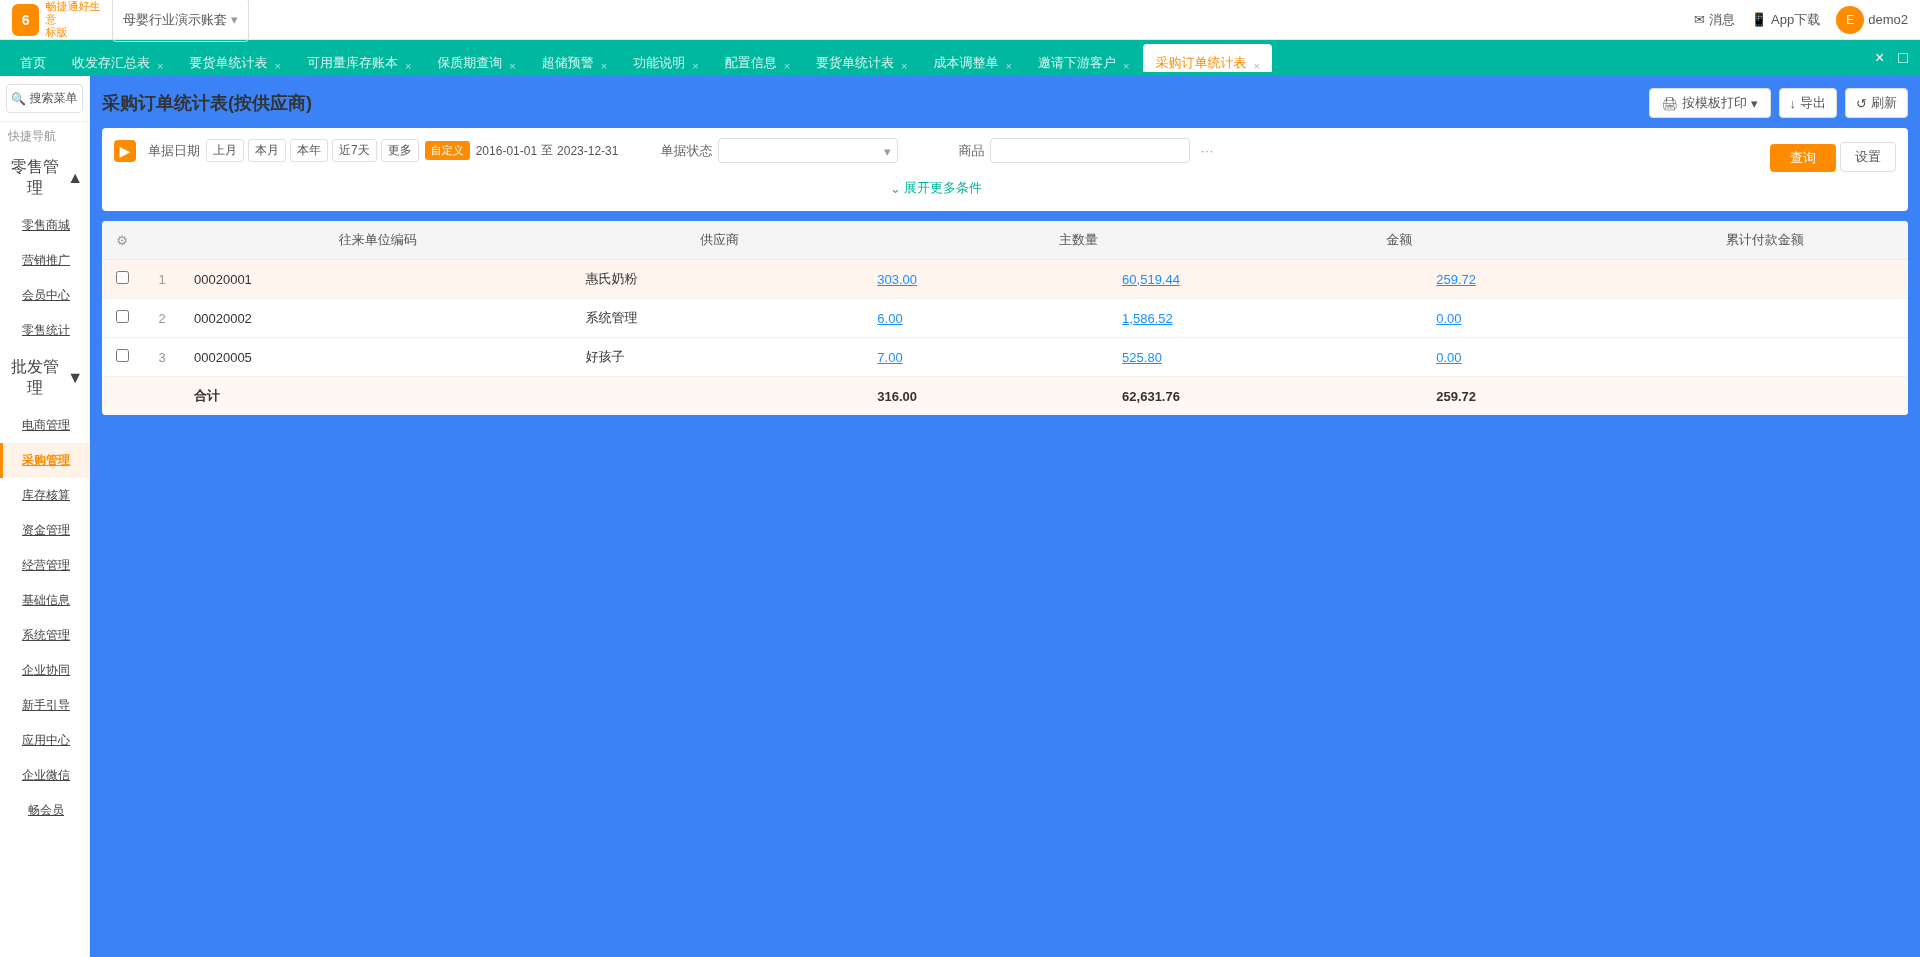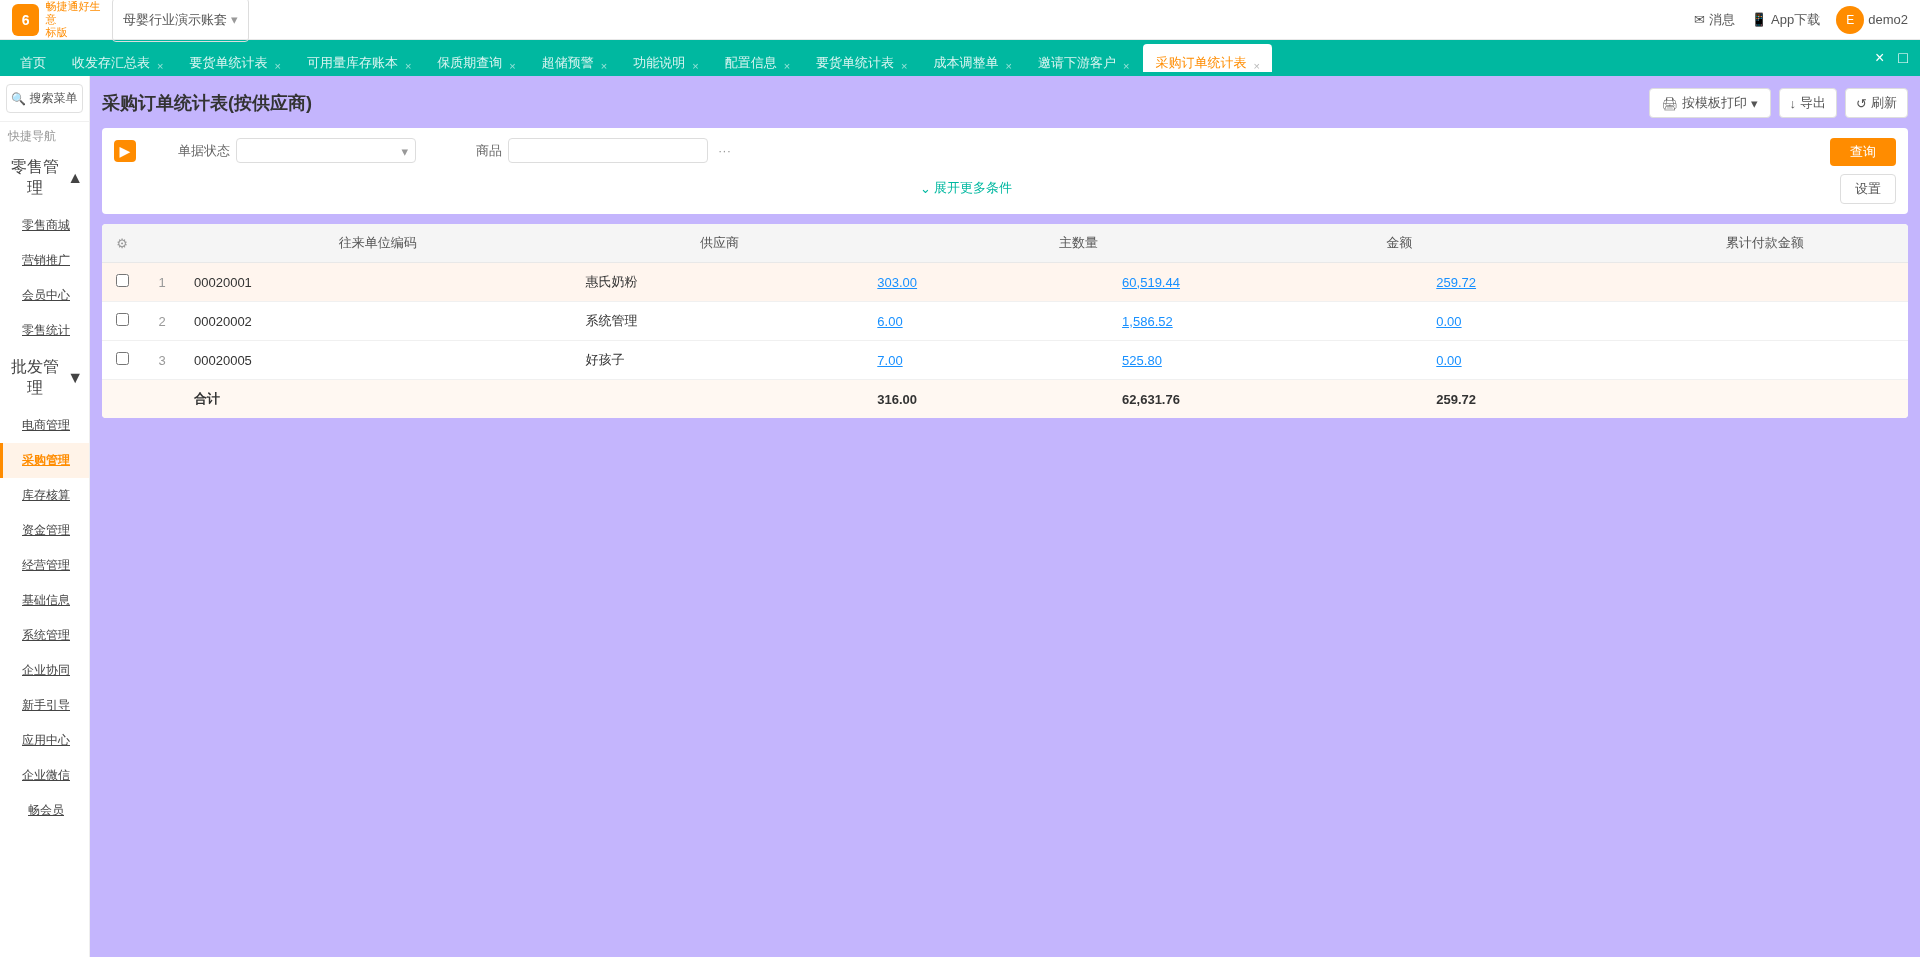--- a/index.html
+++ b/index.html
@@ -31,21 +31,21 @@
     
     .sidebar { width: 90px; background: #fff; border-right: 1px solid #eee; display: flex; flex-direction: column; overflow-y: auto; }
     .sidebar-search { padding: 8px 6px; border-bottom: 1px solid #f0f0f0; }
     .sidebar-search-btn { width: 100%; padding: 5px 0; background: none; border: 1px solid #e0e0e0; border-radius: 4px; cursor: pointer; font-size: 12px; color: #555; display: flex; align-items: center; justify-content: center; gap: 3px; }
     .sidebar-nav-label { padding: 6px 8px 3px; font-size: 12px; color: #999; display: flex; align-items: center; justify-content: space-between; }
     .sidebar-item { padding: 9px 6px; text-align: center; cursor: pointer; font-size: 12px; color: #444; border-left: 3px solid transparent; text-decoration: underline; }
     .sidebar-item.active { background: #fff3e8; color: #ff8c00; border-left-color: #ff8c00; font-weight: bold; }
     .sidebar-group-header { padding: 9px 6px; text-align: center; cursor: pointer; font-size: 16px; color: #444; display: flex; align-items: center; justify-content: center; gap: 3px; }
 
     
-    .content-area { flex: 1; background: #c4b5fd; padding: 12px; overflow-y: auto; }
+    .content-area { flex: 1; background: #3b82f6; padding: 12px; overflow-y: auto; }
     .page-header { display: flex; align-items: center; justify-content: space-between; margin-bottom: 10px; }
     .page-title { font-size: 18px; color: #333; font-weight: bold; }
     .header-actions { display: flex; align-items: center; gap: 8px; }
     .btn-print { padding: 5px 12px; border: 1px solid #ddd; border-radius: 4px; background: #fff; cursor: pointer; font-size: 13px; color: #555; display: flex; align-items: center; gap: 4px; }
     .btn-export { padding: 5px 10px; border: 1px solid #ddd; border-radius: 4px; background: #fff; cursor: pointer; font-size: 13px; color: #555; display: flex; align-items: center; gap: 4px; }
     .btn-refresh { padding: 5px 10px; border: 1px solid #ddd; border-radius: 4px; background: #fff; cursor: pointer; font-size: 13px; color: #555; display: flex; align-items: center; gap: 4px; }
 
     
     .filter-bar { background: #fff; border-radius: 4px; padding: 10px 12px; margin-bottom: 10px; }
     .filter-row { display: flex; align-items: center; gap: 12px; flex-wrap: wrap; }
@@ -264,20 +264,36 @@
         </button>
       </div>
     </div>
 
     <div class="filter-bar">
       <div style="display:flex; gap:12px; align-items:flex-start;">
         <div style="display:flex; flex-direction:column; gap:6px; flex:1;">
           <div class="filter-row">
 
             <div style="width:22px; height:22px; background:#ff8c00; color:white; display:flex; align-items:center; justify-content:center; border-radius:4px; cursor:pointer; font-size:14px;">▶</div>
+            <div class="filter-item">
+              <span class="filter-label">单据日期</span>
+              <div class="date-shortcuts">
+                <button class="date-shortcut">上月</button>
+                <button class="date-shortcut">本月</button>
+                <button class="date-shortcut">本年</button>
+                <button class="date-shortcut">近7天</button>
+                <button class="date-shortcut">更多</button>
+              </div>
+              <span class="custom-badge">自定义</span>
+              <div class="date-range">
+                <span>2016-01-01</span>
+                <span>至</span>
+                <span>2023-12-31</span>
+              </div>
+            </div>
             <div class="filter-item" style="margin-left:30px;">
               <span class="filter-label">单据状态</span>
               <div class="select-wrapper">
                 <select class="filter-select">
                   <option value=""></option>
                 </select>
               </div>
             </div>
             <div class="filter-item" style="margin-left:48px;">
               <span class="filter-label">商品</span>
@@ -285,21 +301,21 @@
               <span class="ellipsis-btn">···</span>
             </div>
           </div>
           <div class="filter-expand-row">
             <div class="filter-more-btn">
               <span>⌄</span>
               <span>展开更多条件</span>
             </div>
           </div>
         </div>
-        <div style="display:flex; flex-direction:column; align-items:flex-end; gap:4px;">
+        <div style="display:flex; flex-direction:row; align-items:flex-end; gap:4px;">
           <button class="btn-query">查询</button>
           <button class="btn-settings">设置</button>
         </div>
       </div>
     </div>
 
     <div class="table-container">
       <table>
         <thead>
           <tr>

